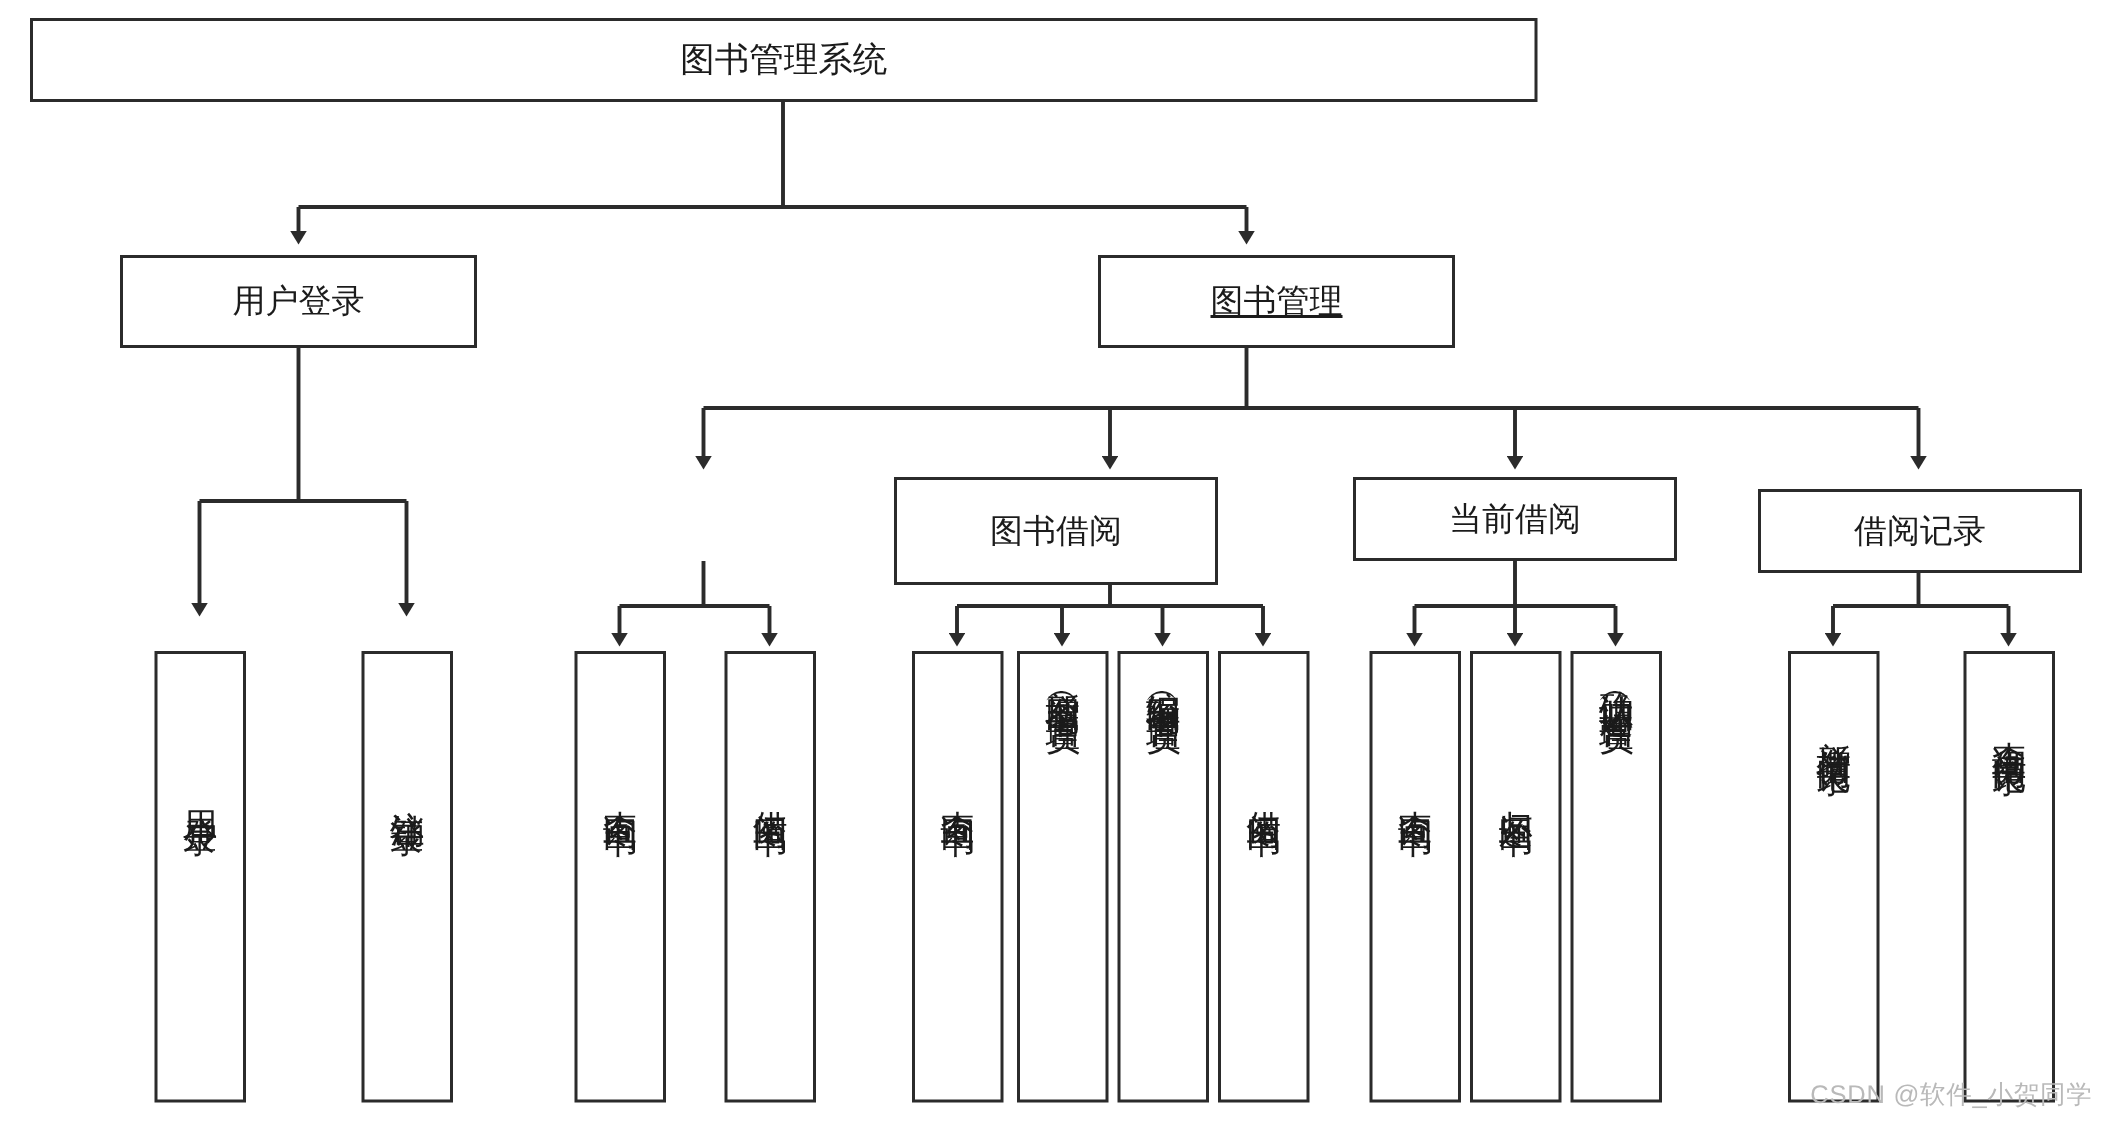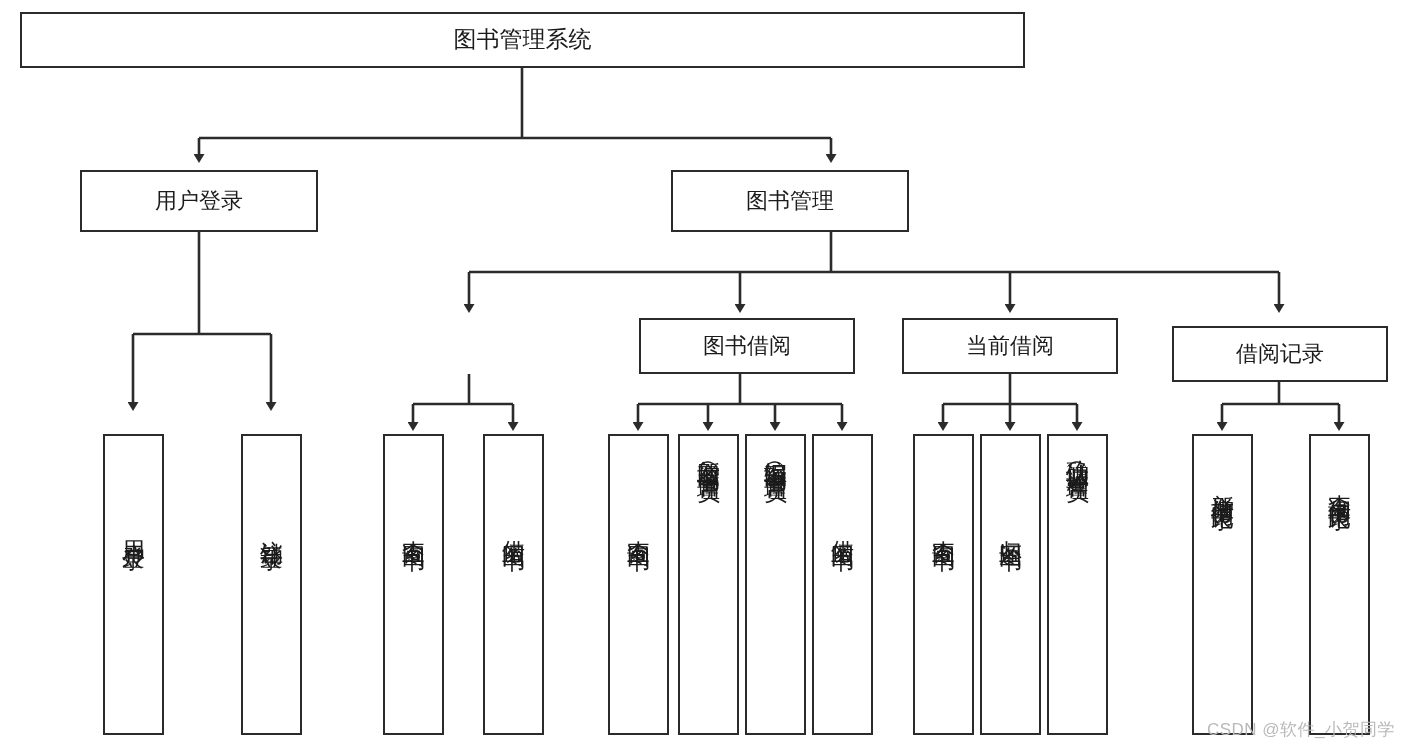--- a/index.html
+++ b/index.html
@@ -130,25 +130,25 @@
     </g>
   </svg>
 
   <div class="node root h" style="left:20px; top:12px; width:1005px; height:56px;">
     <span class="lbl">图书管理系统</span>
   </div>
 
   <div class="node h" style="left:80px; top:170px; width:238px; height:62px;">
     <span class="lbl">用户登录</span>
   </div>
-  <div class="node h" style="left:671px; top:170px; width:238px; height:62px;">
+  <div class="node h" style="left:732px; top:170px; width:238px; height:62px;text-decoration:underline;">
     <span class="lbl">图书管理</span>
   </div>
 
-  <div class="node h" style="left:639px; top:318px; width:216px; height:56px;">
+  <div class="node h" style="left:596px; top:318px; width:216px; height:72px;">
     <span class="lbl">图书借阅</span>
   </div>
   <div class="node h" style="left:902px; top:318px; width:216px; height:56px;">
     <span class="lbl">当前借阅</span>
   </div>
   <div class="node h" style="left:1172px; top:326px; width:216px; height:56px;">
     <span class="lbl">借阅记录</span>
   </div>
 
   <div class="node v mid" style="left:103px; top:434px; width:61px; height:301px; padding-top:86px;">

